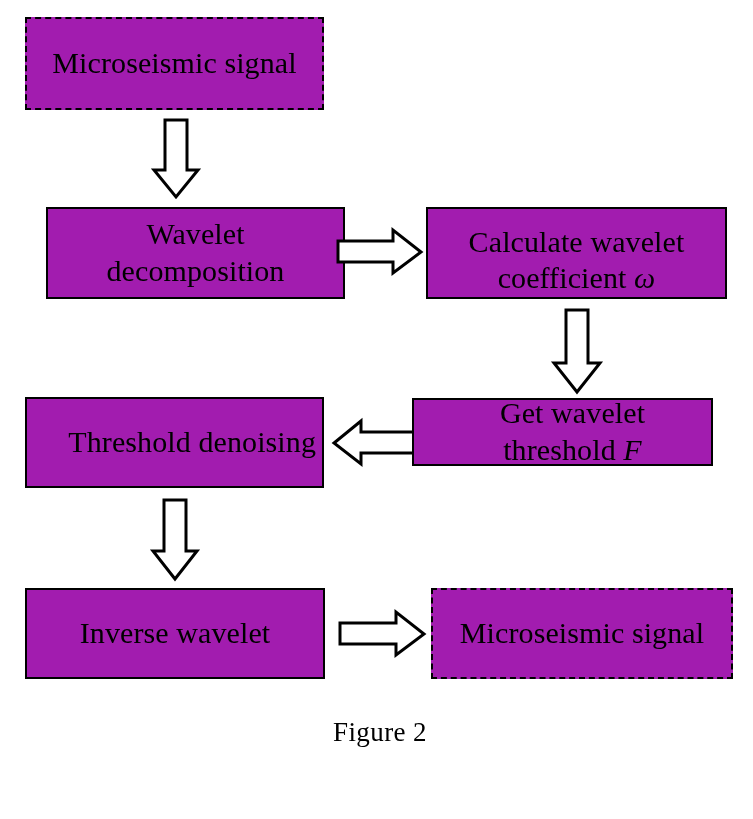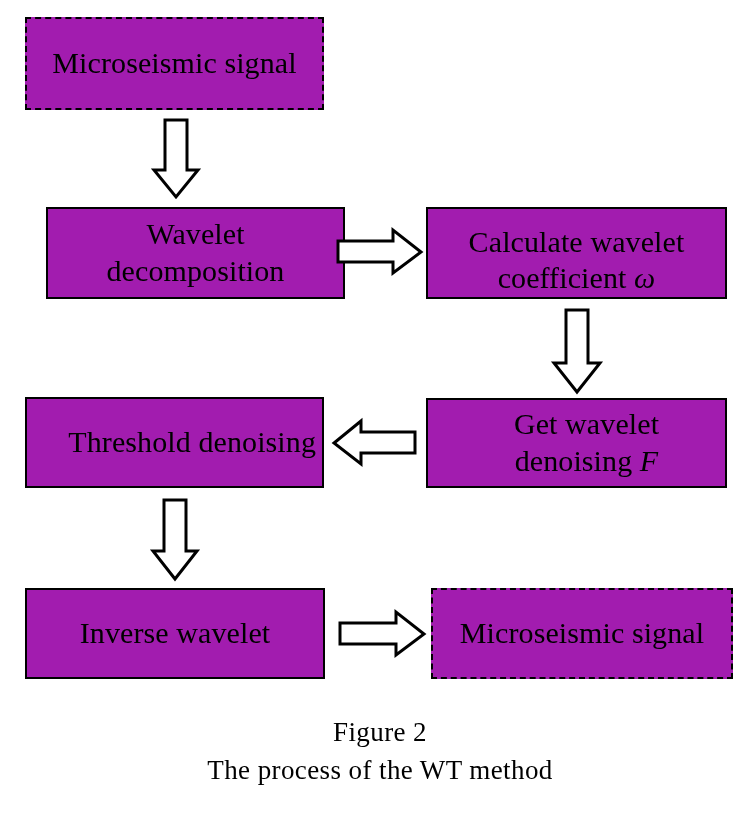--- a/index.html
+++ b/index.html
@@ -122,24 +122,24 @@
   <div class="node solid" style="left:25px; top:397px; width:299px; height:91px;justify-content:flex-end;">
     <span class="label">Threshold denoising</span>
   </div>
 
   <div class="arrow" style="left:333px; top:420px; width:83px; height:46px;">
     <svg width="83" height="46" viewBox="0 0 83 46">
       <polygon points="82,12 28,12 28,1 1,23 28,44 28,33 82,33"></polygon>
     </svg>
   </div>
 
-  <div class="node solid" style="left:426px; top:398px; width:301px; height:90px;padding-left:20px;">
+  <div class="node solid" style="left:412px; top:398px; width:301px; height:68px;padding-left:20px;">
     <span class="label">
       <span>Get wavelet</span><br>
-      <span>denoising </span><span class="it">F</span>
+      <span>threshold </span><span class="it">F</span>
     </span>
   </div>
 
   <div class="arrow" style="left:152px; top:500px; width:46px; height:80px;">
     <svg width="46" height="80" viewBox="0 0 46 80">
       <polygon points="12,0 34,0 34,51 45,51 23,79 1,51 12,51"></polygon>
     </svg>
   </div>
 
   <div class="node solid" style="left:25px; top:588px; width:300px; height:91px;">
@@ -151,16 +151,15 @@
       <polygon points="0,12 56,12 56,1 84,23 56,44 56,33 0,33"></polygon>
     </svg>
   </div>
 
   <div class="node dashed" style="left:431px; top:588px; width:302px; height:91px;">
     <span class="label">Microseismic signal</span>
   </div>
 
   <div class="caption" style="top:713px;">
     <span class="cap-line">Figure 2</span>
-    <span class="cap-line">The process of the WT method</span>
   </div>
 
 </div>
 
 </body></html>

